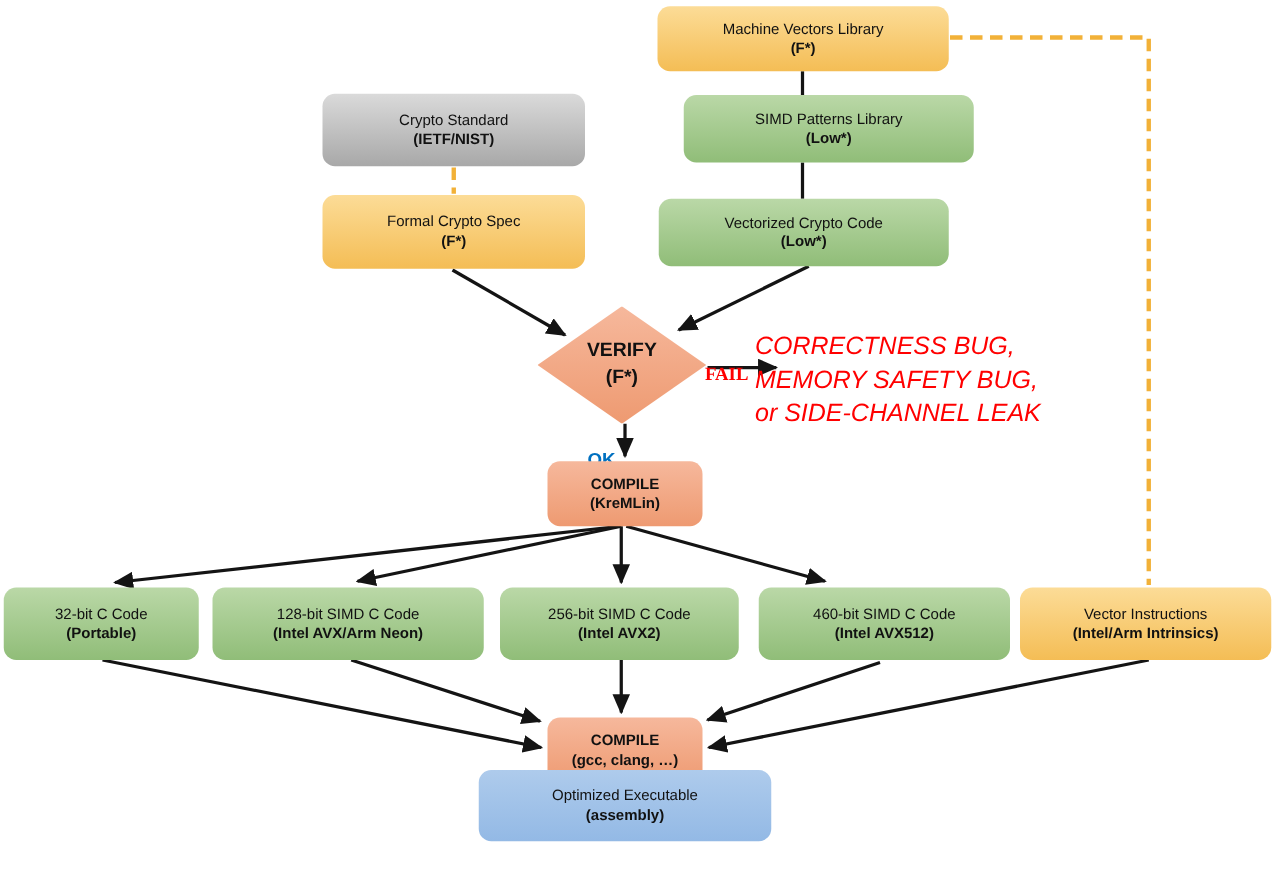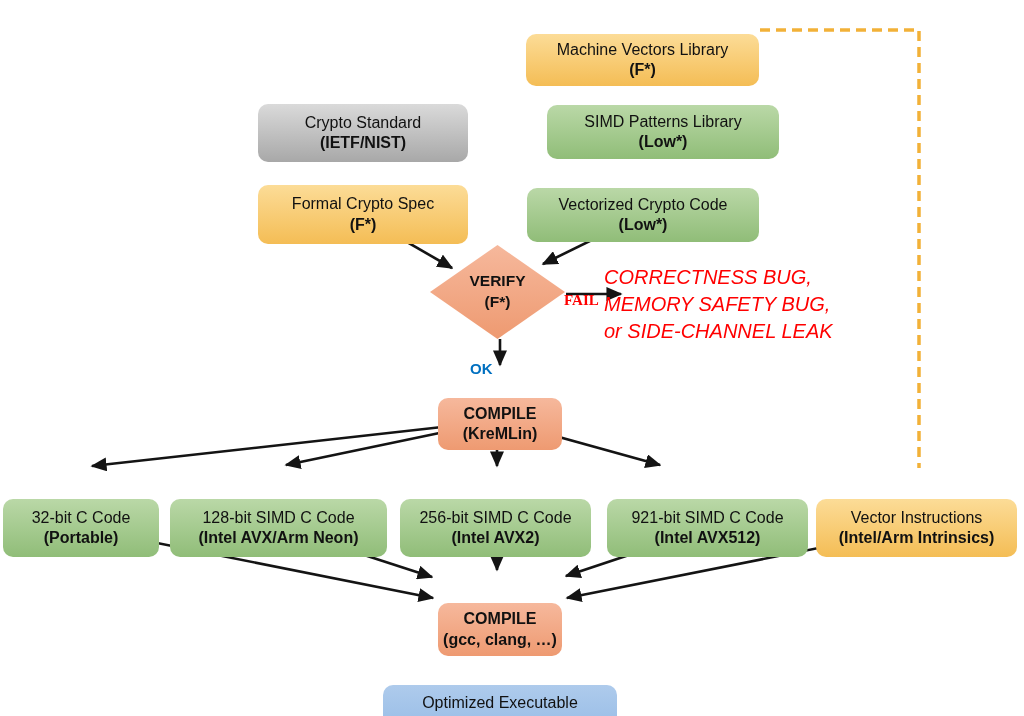--- a/index.html
+++ b/index.html
@@ -4,21 +4,21 @@
 <style>
   * { margin:0; padding:0; box-sizing:border-box; }
   html,body { background:#ffffff; }
   body { font-family:"Liberation Sans", sans-serif; color:#111; }
   .stage { position:relative; width:1024px; height:716px; background:#fff; overflow:hidden; }
   svg.wires { position:absolute; left:0; top:0; width:1024px; height:716px; }
   .wire  { stroke:var(--arrow-black,#141414); stroke-width:2.6; fill:none; }
   .dash  { stroke:var(--dashed-gold,#F2B138); stroke-width:3.5; stroke-dasharray:10 6; fill:none; stroke-linejoin:miter; }
 
   .node { position:absolute; display:flex; flex-direction:column; align-items:center; justify-content:center;
-          text-align:center; border-radius:10px; font-size:16px; line-height:1.28;margin-top:29px; }
+          text-align:center; border-radius:10px; font-size:12px; line-height:1.28; }
   .node .l2 { font-weight:700; }
   .boldall .l1 { font-weight:700; }
 
   .yellow { background:linear-gradient(180deg, var(--yellow-top,#FCDC97), var(--yellow-bottom,#F4BD55)); }
   .green  { background:linear-gradient(180deg, var(--green-top,#BAD8A7),  var(--green-bottom,#90BD78)); }
   .gray   { background:linear-gradient(180deg, var(--gray-top,#DADADA),   var(--gray-bottom,#A8A8A8)); }
   .salmon { background:linear-gradient(180deg, var(--salmon-top,#F6B79B), var(--salmon-bottom,#EE9A71)); }
   .blue   { background:linear-gradient(180deg, var(--blue-top,#AECBEC),   var(--blue-bottom,#93B9E5)); }
 
   .diamond { position:absolute; left:430px; top:245px; width:135px; height:94px;
@@ -125,32 +125,32 @@
     <span class="l1">128-bit SIMD C Code</span>
     <span class="l2">(Intel AVX/Arm Neon)</span>
   </div>
 
   <div class="node green" style="left:400px;top:470px;width:191px;height:58px">
     <span class="l1">256-bit SIMD C Code</span>
     <span class="l2">(Intel AVX2)</span>
   </div>
 
   <div class="node green" style="left:607px;top:470px;width:201px;height:58px">
-    <span class="l1">921-bit SIMD C Code</span>
+    <span class="l1">460-bit SIMD C Code</span>
     <span class="l2">(Intel AVX512)</span>
   </div>
 
   <div class="node yellow" style="left:816px;top:470px;width:201px;height:58px">
     <span class="l1">Vector Instructions</span>
     <span class="l2">(Intel/Arm Intrinsics)</span>
   </div>
 
   <div class="node salmon boldall" style="left:438px;top:574px;width:124px;height:53px">
     <span class="l1">COMPILE</span>
     <span class="l2">(gcc, clang, …)</span>
   </div>
 
-  <div class="node blue" style="left:383px;top:656px;width:234px;height:57px">
+  <div class="node blue" style="left:383px;top:616px;width:234px;height:57px">
     <span class="l1">Optimized Executable</span>
     <span class="l2">(assembly)</span>
   </div>
 
 </div>
 
 </body></html>

